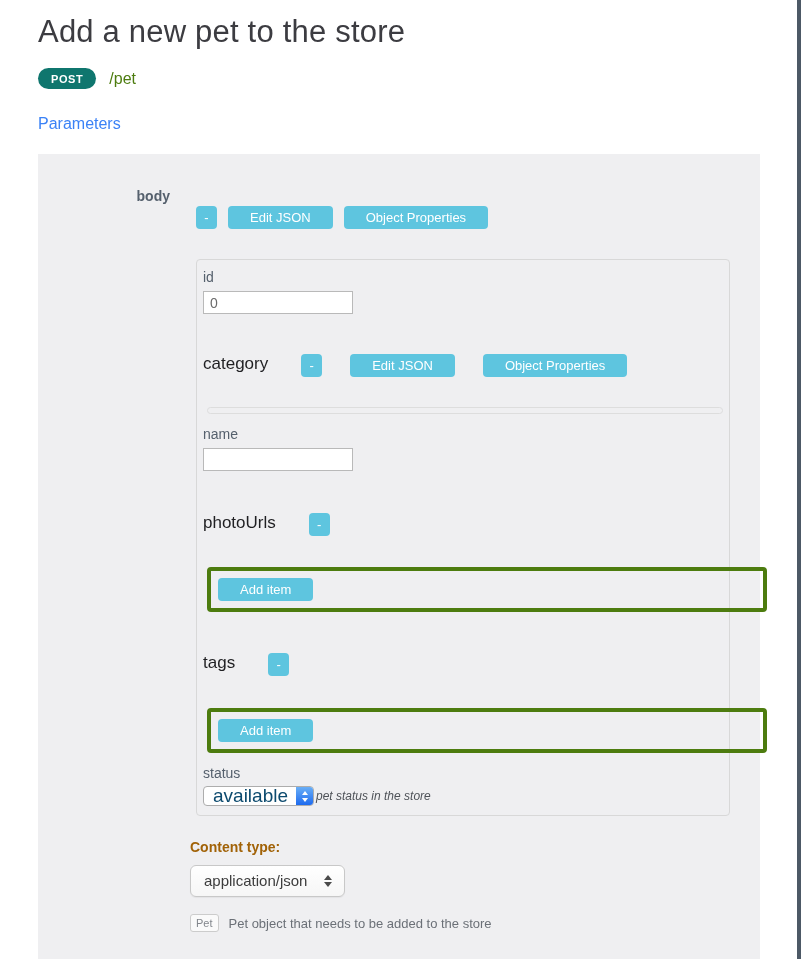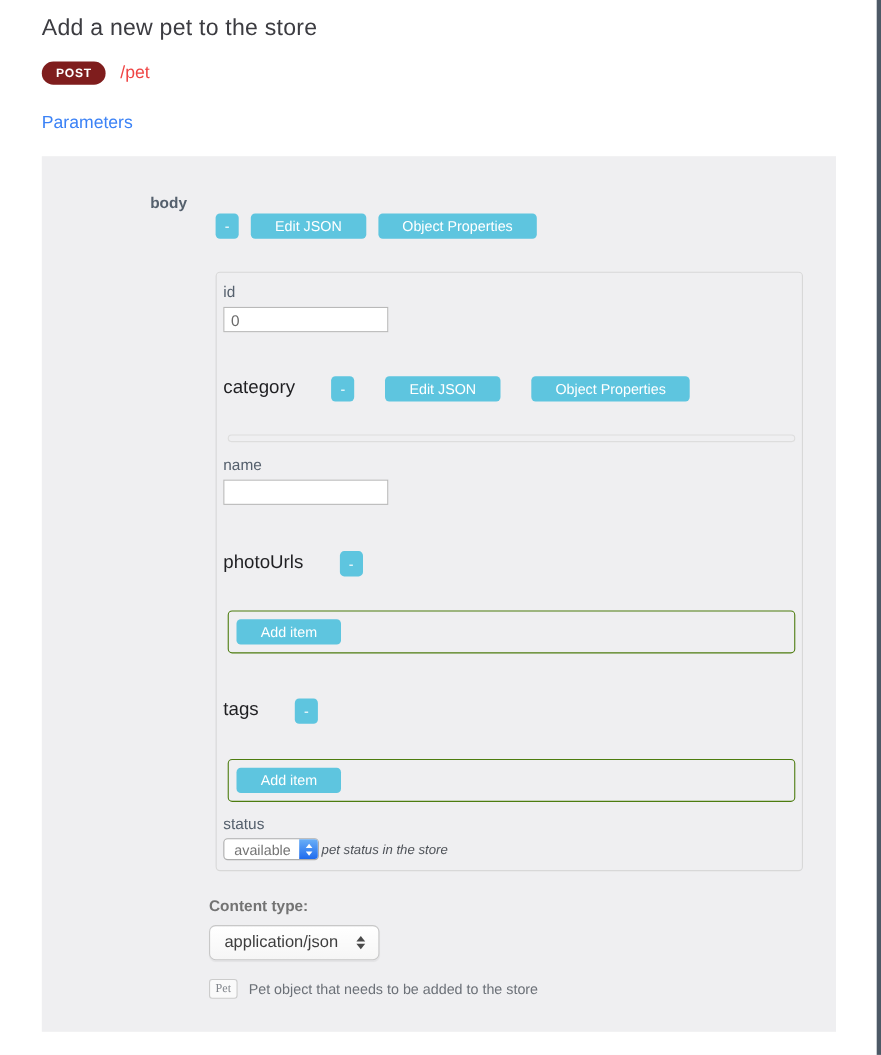--- a/index.html
+++ b/index.html
@@ -12,38 +12,38 @@
     color: #3f3f44;
   }
   .window-edge {
     position: absolute; top: 0; right: 0;
     width: 4px; height: 100%;
     background: #4d5966;
   }
   .content { padding: 12px 41px 0 38px; }
 
   h1.page-title {
-    font-size: 21px;
+    font-size: 31px;
     font-weight: 400;
     color: #3c3c41;
     letter-spacing: 0.2px;
     margin-top: 2px;
   }
   .method-row { margin-top: 18px; display: flex; align-items: center; }
   .post-badge {
-    background: #7f1d1d;
+    background: #0f766e;
     color: #ffffff;
     font-size: 11px;
     font-weight: bold;
     letter-spacing: 0.6px;
     padding: 5px 13px 4px 13px;
     border-radius: 13px;
     display: inline-block;
   }
-  .endpoint-path { color: #ef4444; font-size: 16px; margin-left: 13px; }
+  .endpoint-path { color: #4d7c0f; font-size: 16px; margin-left: 13px; }
 
   .params-heading { margin-top: 26px; font-size: 16px; color: #3b82f6; }
 
   .panel {
     margin-top: 21px;
     width: 722px;
     min-height: 784px;
     background: #efeff1;
     border-radius: 0;
     padding: 32px 0 30px 0;
@@ -102,43 +102,43 @@
     margin: 30px 0 0 4px;
     width: 516px;
     height: 7px;
     border: 1px solid #dddddd;
     border-radius: 4px;
   }
   .label-name { margin-top: 12px; }
   .row-photourls { margin-top: 42px; }
   .add-item-box {
     margin: 31px 0 0 4px;
-    width: 516px;
-    border: 1px solid #4d7c0f;
+    width: 560px;
+    border: 4px solid #4d7c0f;
     border-radius: 4px;
     padding: 7px;
   }
   .row-tags { margin-top: 41px; }
   .add-item-box.tags-box { margin-top: 32px; }
   .label-status { margin-top: 12px; }
 
   .status-row { margin-top: 5px; display: flex; align-items: center; }
   .mac-select {
     display: inline-flex;
     align-items: center;
     height: 20px;
     background: #ffffff;
     border: 1px solid #adadad;
     border-radius: 4px;
     cursor: pointer;
     overflow: hidden;
   }
   .mac-select .sel-text {
-    font-size: 13px;
-    color: #737373;
+    font-size: 19px;
+    color: #0c4a6e;
     padding: 0 8px 0 9px;
     min-width: 56px;
   }
   .mac-stepper {
     width: 17px;
     height: 20px;
     background: linear-gradient(#6db2f7, #1a67ee);
     border-radius: 0 3px 3px 0;
     display: flex;
     flex-direction: column;
@@ -153,21 +153,21 @@
     border-bottom: 4px solid #ffffff;
   }
   .chev-down {
     width: 0; height: 0;
     border-left: 3.5px solid transparent;
     border-right: 3.5px solid transparent;
     border-top: 4px solid #ffffff;
   }
   .status-desc { font-size: 12px; font-style: italic; color: #4e5258; margin-left: 2px; }
 
-  .ct-label { margin: 23px 0 0 -6px; font-size: 14px; font-weight: bold; color: #737373; }
+  .ct-label { margin: 23px 0 0 -6px; font-size: 14px; font-weight: bold; color: #a16207; }
   .ct-select {
     margin: 10px 0 0 -6px;
     display: inline-flex;
     align-items: center;
     gap: 17px;
     background: linear-gradient(#ffffff, #f6f6f6);
     border: 1px solid #c8c8c8;
     border-radius: 6px;
     padding: 6px 12px 7px 13px;
     font-size: 15px;
@@ -184,21 +184,21 @@
   }
   .arr-down {
     width: 0; height: 0;
     border-left: 4px solid transparent;
     border-right: 4px solid transparent;
     border-top: 5px solid #4a4a4a;
   }
 
   .info-row { margin: 17px 0 0 -6px; display: flex; align-items: center; gap: 10px; }
   .model-badge {
-    font-family: Liberation Serif, serif;
+    font-family: Liberation Sans, sans-serif;
     font-size: 11px;
     color: #82868c;
     background: #fafafa;
     border: 1px solid #cccccc;
     border-radius: 3px;
     padding: 2px 5px;
   }
   .info-text { font-size: 13px; color: #6b7077; }
 </style>
 </head>

